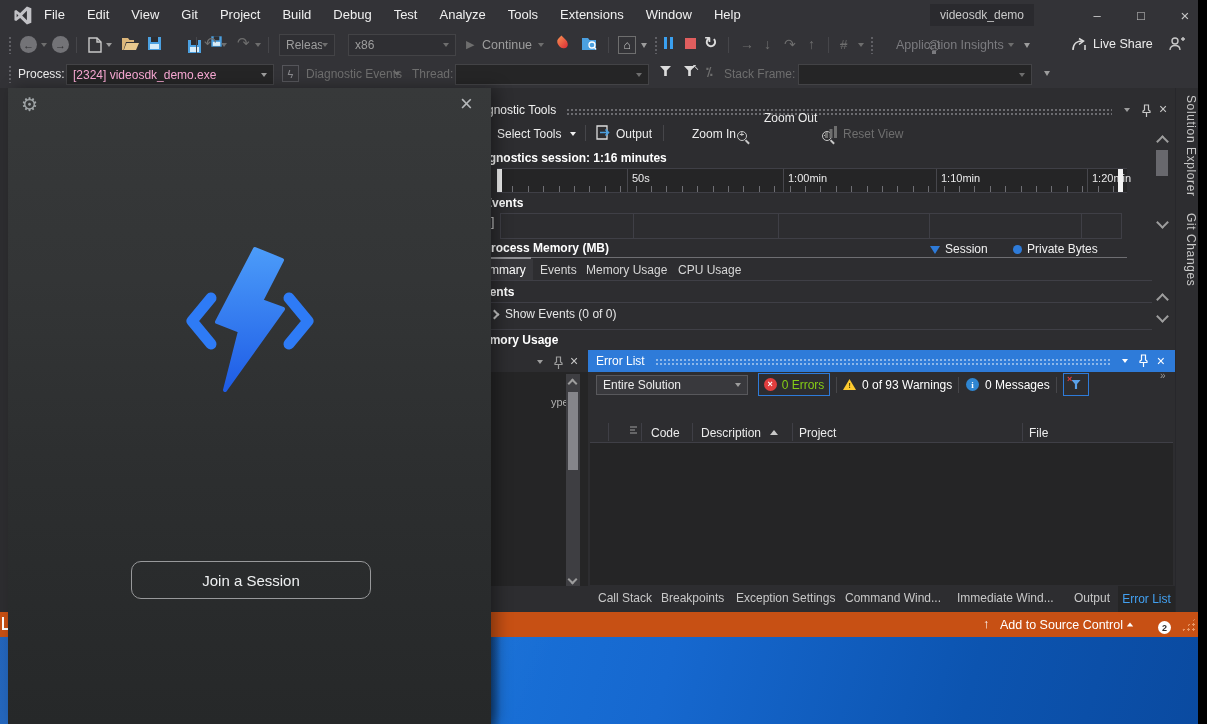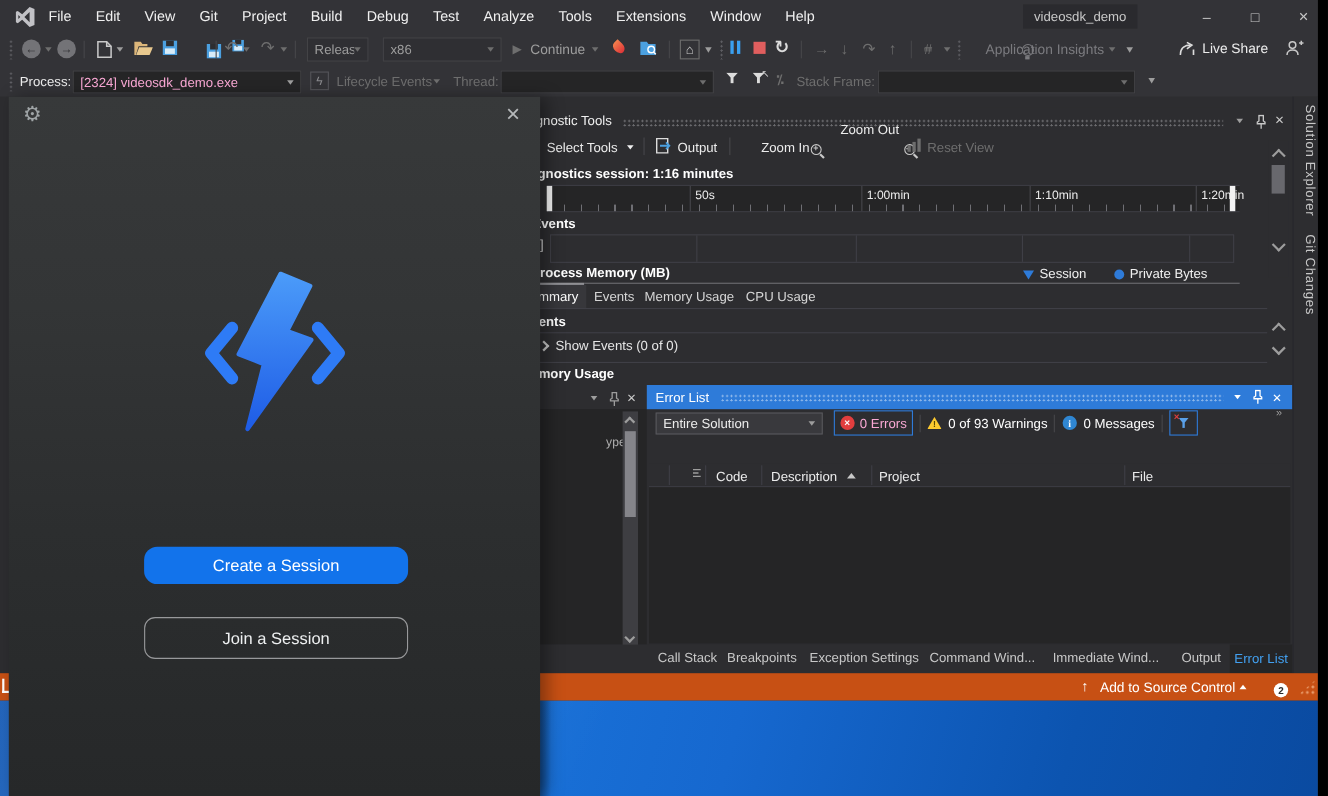--- a/index.html
+++ b/index.html
@@ -159,21 +159,21 @@
 
   
   <div class="a" style="left:0;top:60px;width:1207px;height:28px;background:#333337;"></div>
   <div class="a grip" style="left:8px;top:65px;"></div>
   <span class="a" style="left:18px;top:67px;color:#ececec;">Process:</span>
   <div class="a combo" style="left:66px;top:64px;width:208px;height:21px;">
     <span class="val" style="color:#f9a8d4;">[2324] videosdk_demo.exe</span>
       <span class="caret"></span>
   </div>
   <div class="a row" style="left:282px;top:65px;width:17px;height:17px;border:1px solid #55555a;justify-content:center;color:#8a8a8e;font-size:11px;box-sizing:border-box;">ϟ</div>
-  <span class="a dim" style="left:306px;top:67px;">Lifecycle Events</span>
+  <span class="a dim" style="left:306px;top:67px;">Diagnostic Events</span>
   <span class="a caret dim" style="left:394px;top:72px;"></span>
   <span class="a dim" style="left:412px;top:67px;">Thread:</span>
   <div class="a combo" style="left:455px;top:64px;width:194px;height:21px;">
     <span class="val"></span>
       <span class="caret dim"></span>
   </div>
   <span class="a funnel" style="left:660px;top:66px;"></span>
   <span class="a funnel" style="left:684px;top:66px;"></span>
   <span class="a" style="left:692px;top:62px;color:#dcdcdc;font-size:9px;">↖</span>
   <span class="a dim" style="left:706px;top:65px;font-size:12px;font-weight:bold;">⁒</span>
@@ -302,21 +302,21 @@
         <line x1="5" y1="8.5" x2="5" y2="13" stroke="#fff" stroke-width="1.2"></line>
     </svg>
     <span style="color:#fff;font-size:14px;margin-right:10px;">×</span>
   </div>
   <div class="a combo" style="left:596px;top:375px;width:152px;height:20px;background:#39393d;border-color:#58585c;">
     <span class="val" style="color:#ececec;">Entire Solution</span>
       <span class="caret"></span>
   </div>
   <div class="a row" style="left:758px;top:373px;width:72px;height:23px;border:1px solid #2e7bd9;box-sizing:border-box;justify-content:center;gap:5px;">
     <span class="errcircle">×</span>
-    <span style="color:#f9a8d4;">0 Errors</span>
+    <span style="color:#84cc16;">0 Errors</span>
   </div>
   <div class="a sep" style="left:836px;top:377px;"></div>
   <div class="a row" style="left:843px;top:373px;height:23px;gap:6px;">
     <span class="warntri">!</span>
     <span style="color:#fff;">0 of 93 Warnings</span>
   </div>
   <div class="a sep" style="left:958px;top:377px;"></div>
   <div class="a row" style="left:966px;top:373px;height:23px;gap:6px;">
     <span class="infocircle">i</span>
     <span style="color:#fff;">0 Messages</span>
@@ -390,21 +390,18 @@
         <linearGradient id="boltg" x1="0" y1="0" x2="0" y2="1">
           <stop offset="0" stop-color="#4b9bf9"></stop>
             <stop offset="1" stop-color="#1e5ce6"></stop>
         </linearGradient>
       </defs>
       <path d="M75 4 102 15 81 56 103 64 45 145 60 86 37 77 Z" fill="url(#boltg)" stroke="url(#boltg)" stroke-width="4" stroke-linejoin="round"></path>
       <path d="M31 53 12 76 31 99" fill="none" stroke="#2e7bf6" stroke-width="11" stroke-linecap="round" stroke-linejoin="round"></path>
       <path d="M109 53 128 76 109 99" fill="none" stroke="#2e7bf6" stroke-width="11" stroke-linecap="round" stroke-linejoin="round"></path>
     </svg>
 
-    <div class="a row" style="left:123px;top:409px;width:240px;height:34px;background:#1273eb;border-radius:12px;justify-content:center;">
-      <span style="color:#fff;font-size:15px;">Create a Session</span>
-    </div>
     <div class="a row" style="left:123px;top:473px;width:240px;height:38px;border:1px solid #98999b;border-radius:10px;box-sizing:border-box;justify-content:center;">
       <span style="color:#eef0f1;font-size:15px;">Join a Session</span>
     </div>
   </div>
 
 </div>
 
 </body></html>

